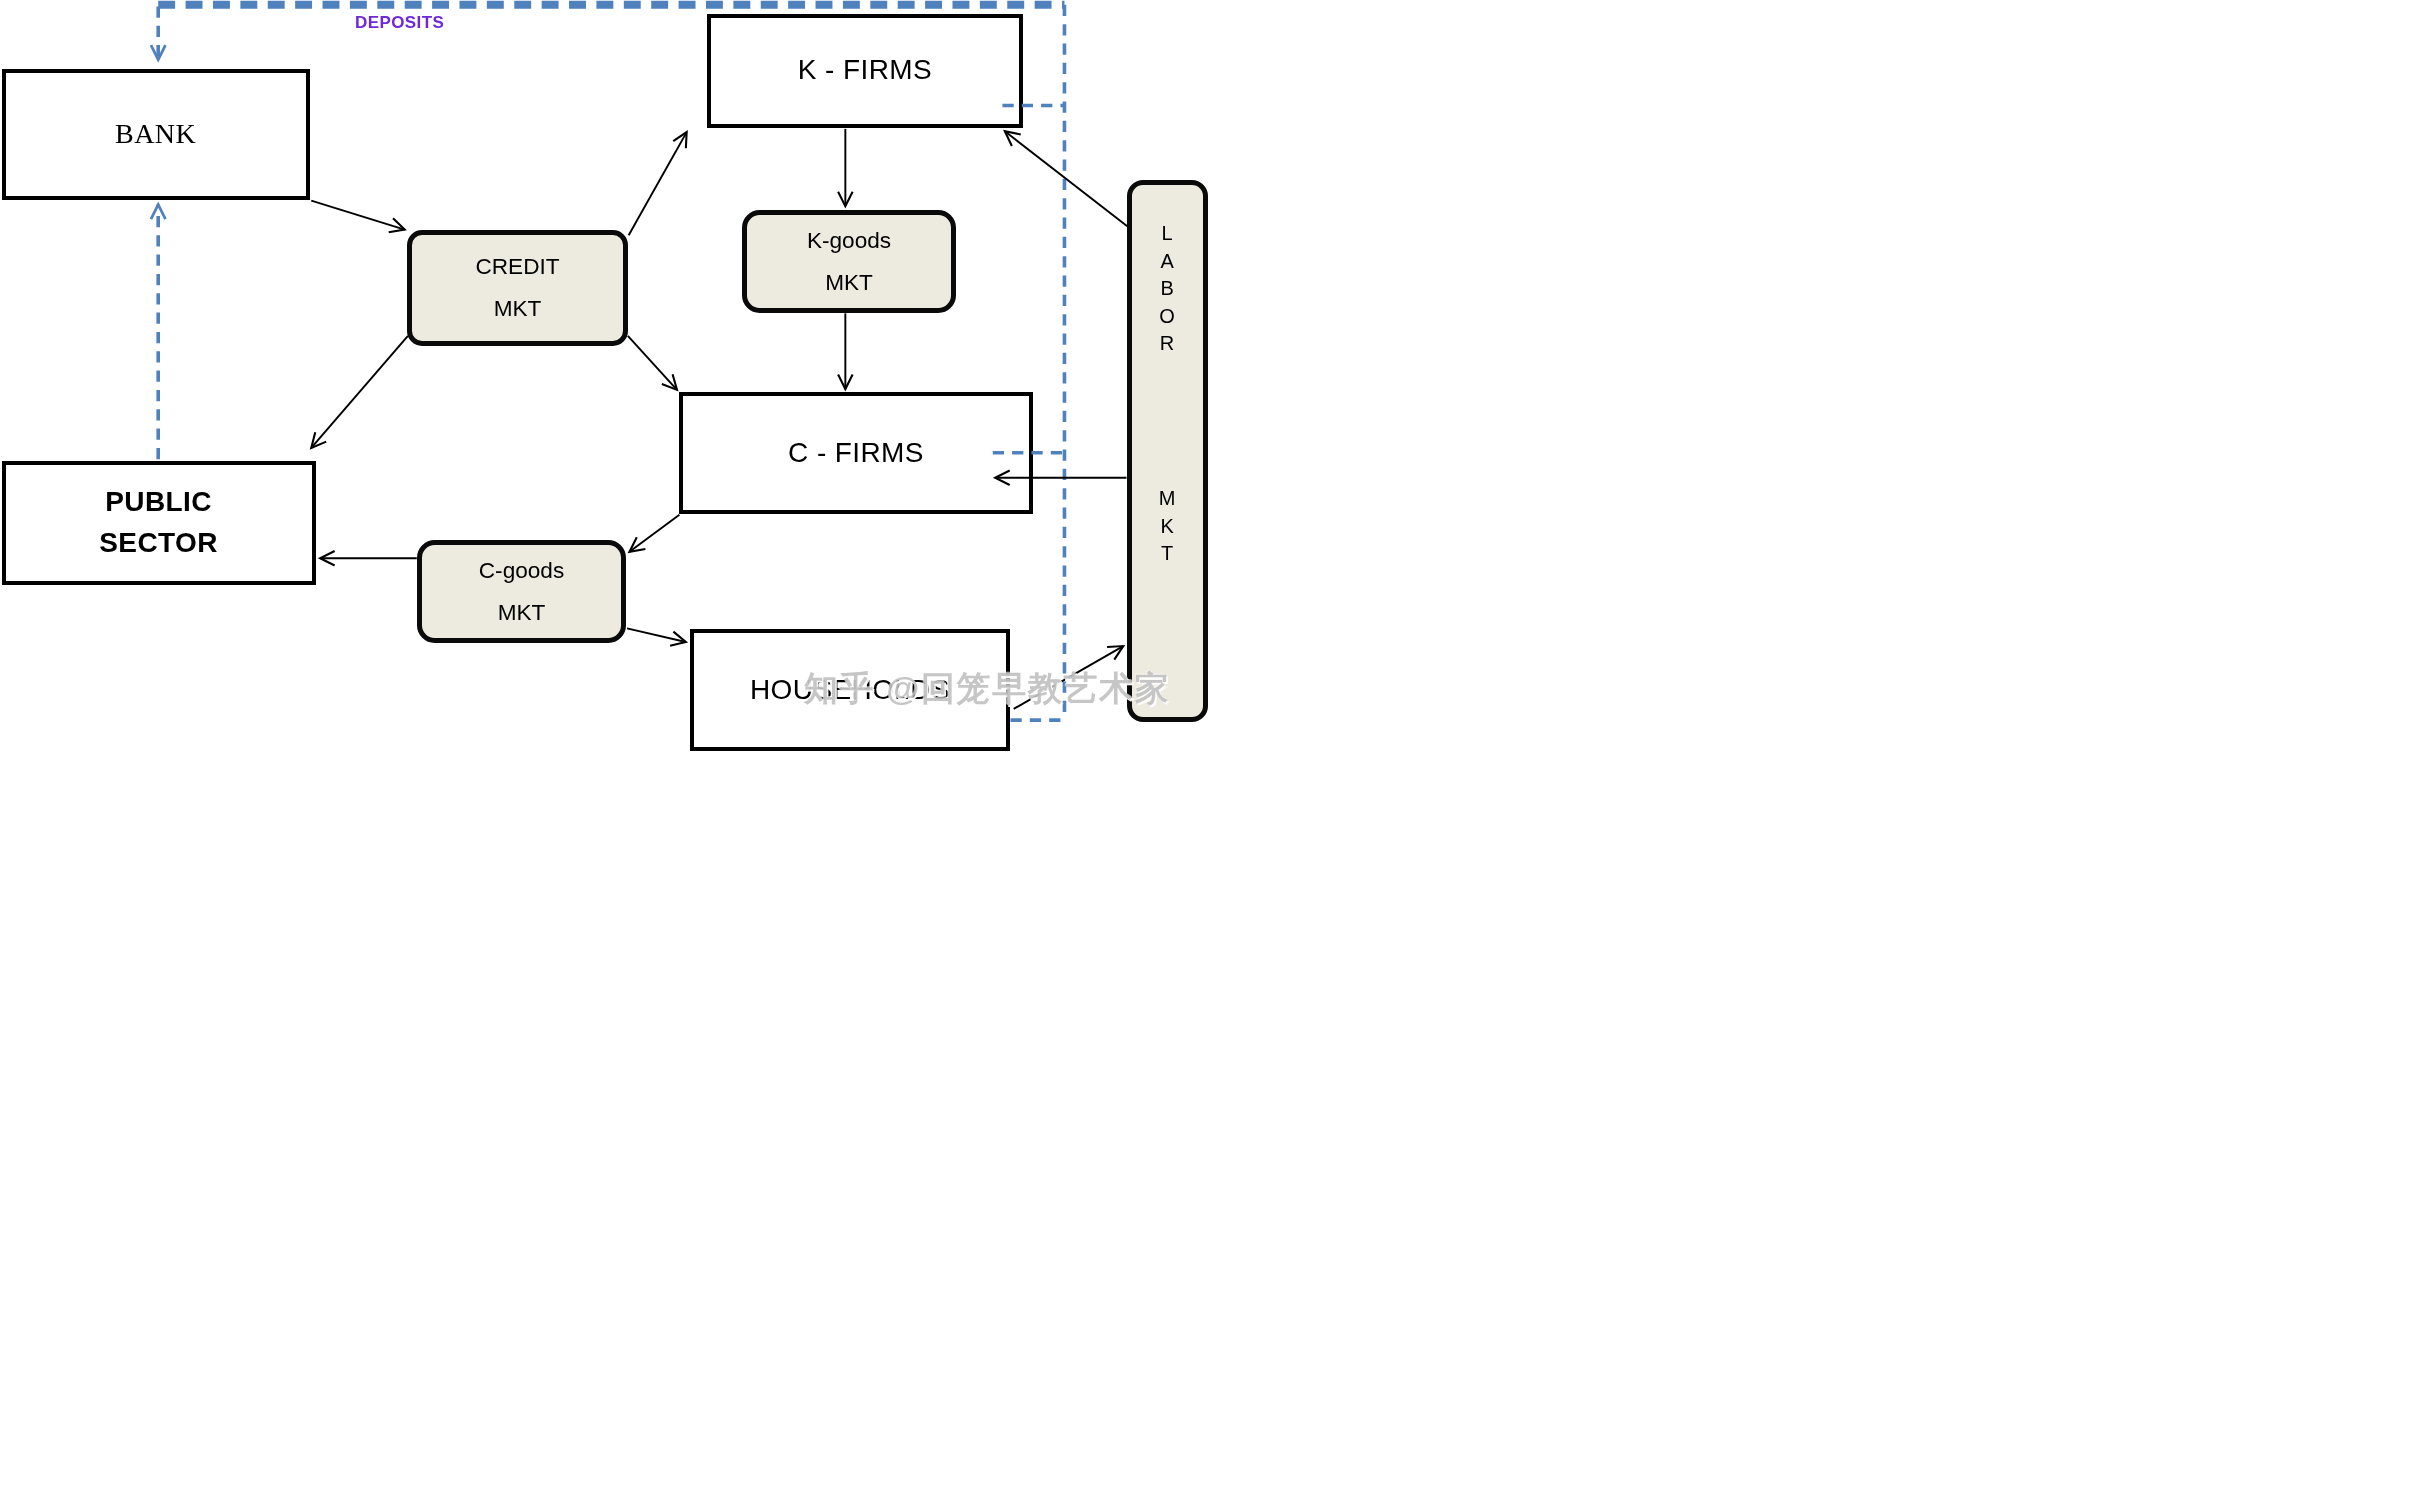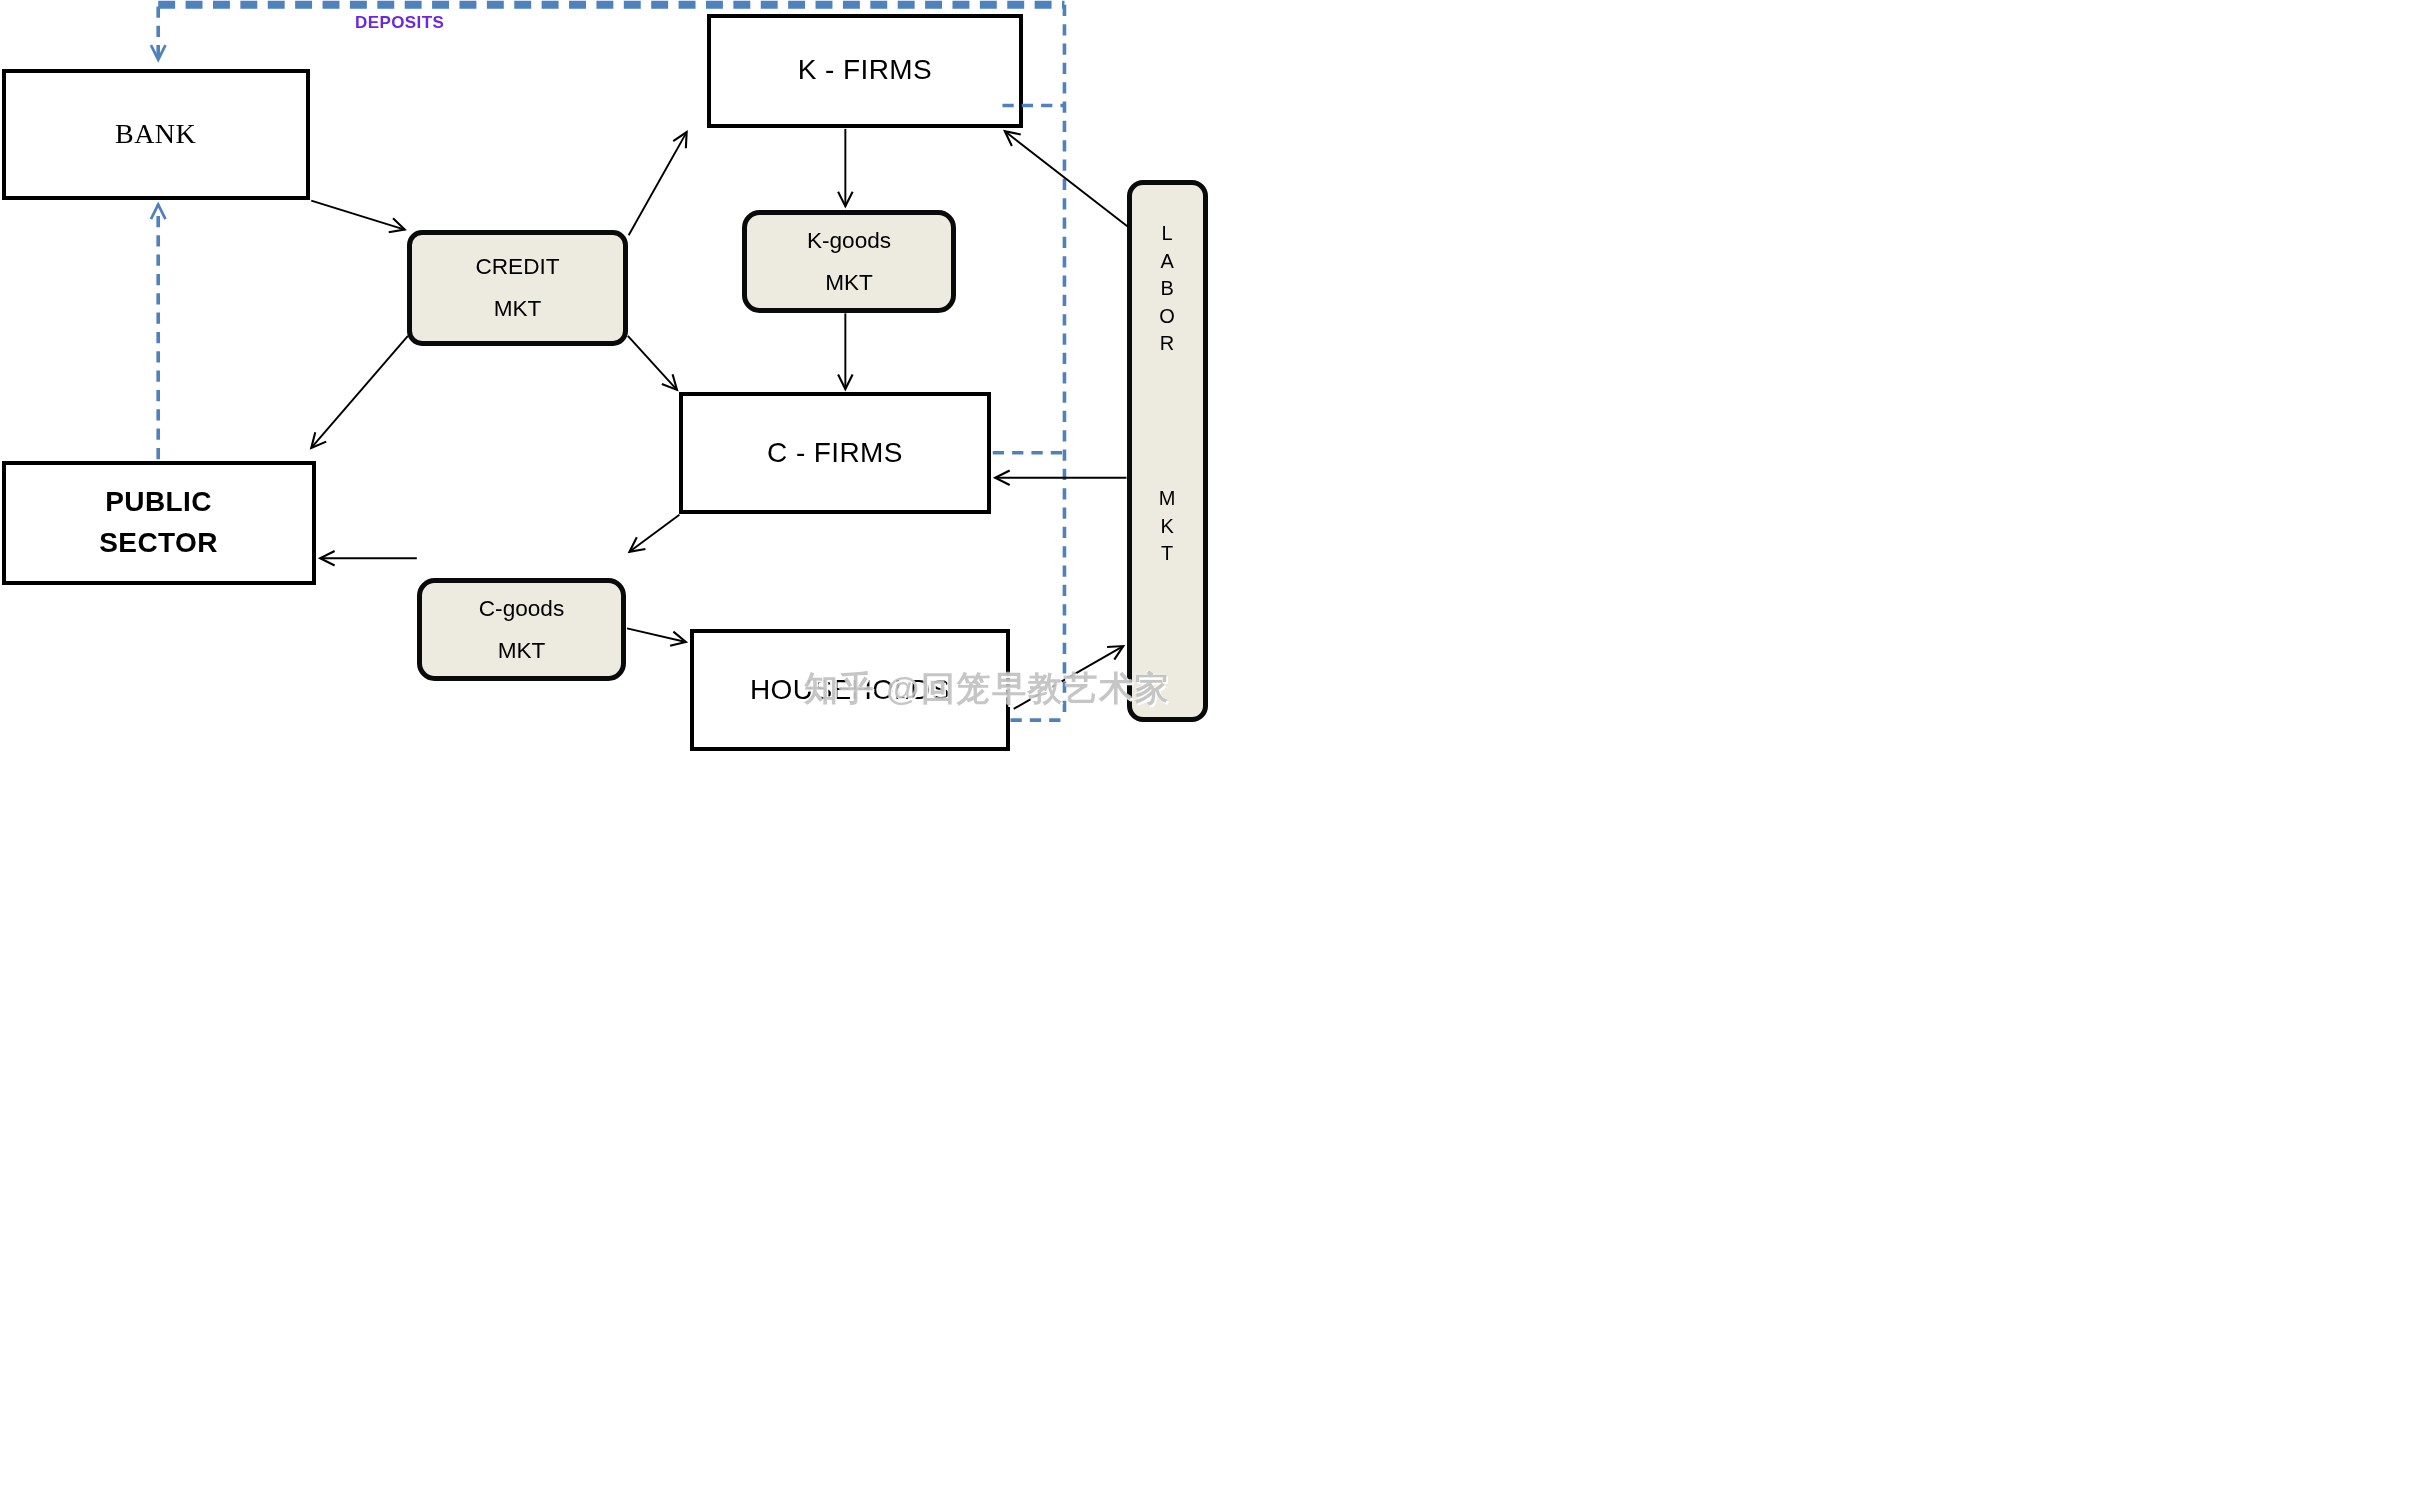--- a/index.html
+++ b/index.html
@@ -47,39 +47,39 @@
 
   <div class="node rect" style="left:686px;top:13.7px;width:316px;height:114px;margin-left:21px;">
     <div class="lbl">K - FIRMS</div>
   </div>
 
   <div class="node rect" style="left:1.6px;top:461px;width:314px;height:124px;font-weight:bold;">
     <div class="lbl">PUBLIC
 SECTOR</div>
   </div>
 
-  <div class="node rect" style="left:679px;top:392px;width:312px;height:122px;border-width:4px;">
+  <div class="node rect" style="left:679px;top:392px;width:354px;height:122px;border-width:4px;">
     <div class="lbl">C - FIRMS</div>
   </div>
 
   <div class="node rect" style="left:690px;top:629px;width:320px;height:122px;">
     <div class="lbl">HOUSEHOLDS</div>
   </div>
 
   <div class="node rounded" style="left:407px;top:230px;width:221px;height:116px;border-radius:15px;">
     <div class="lbl">CREDIT
 MKT</div>
   </div>
 
   <div class="node rounded" style="left:742px;top:210px;width:214px;height:103px;">
     <div class="lbl">K-goods
 MKT</div>
   </div>
 
-  <div class="node rounded" style="left:417px;top:578px;width:209px;height:103px;">
+  <div class="node rounded" style="left:417px;top:540px;width:209px;height:103px;">
     <div class="lbl">C-goods
 MKT</div>
   </div>
 
   <div class="node rounded labor" style="left:1127px;top:180px;width:81px;height:542px;">
     <div class="lbl top">L
 A
 B
 O
 R</div>

